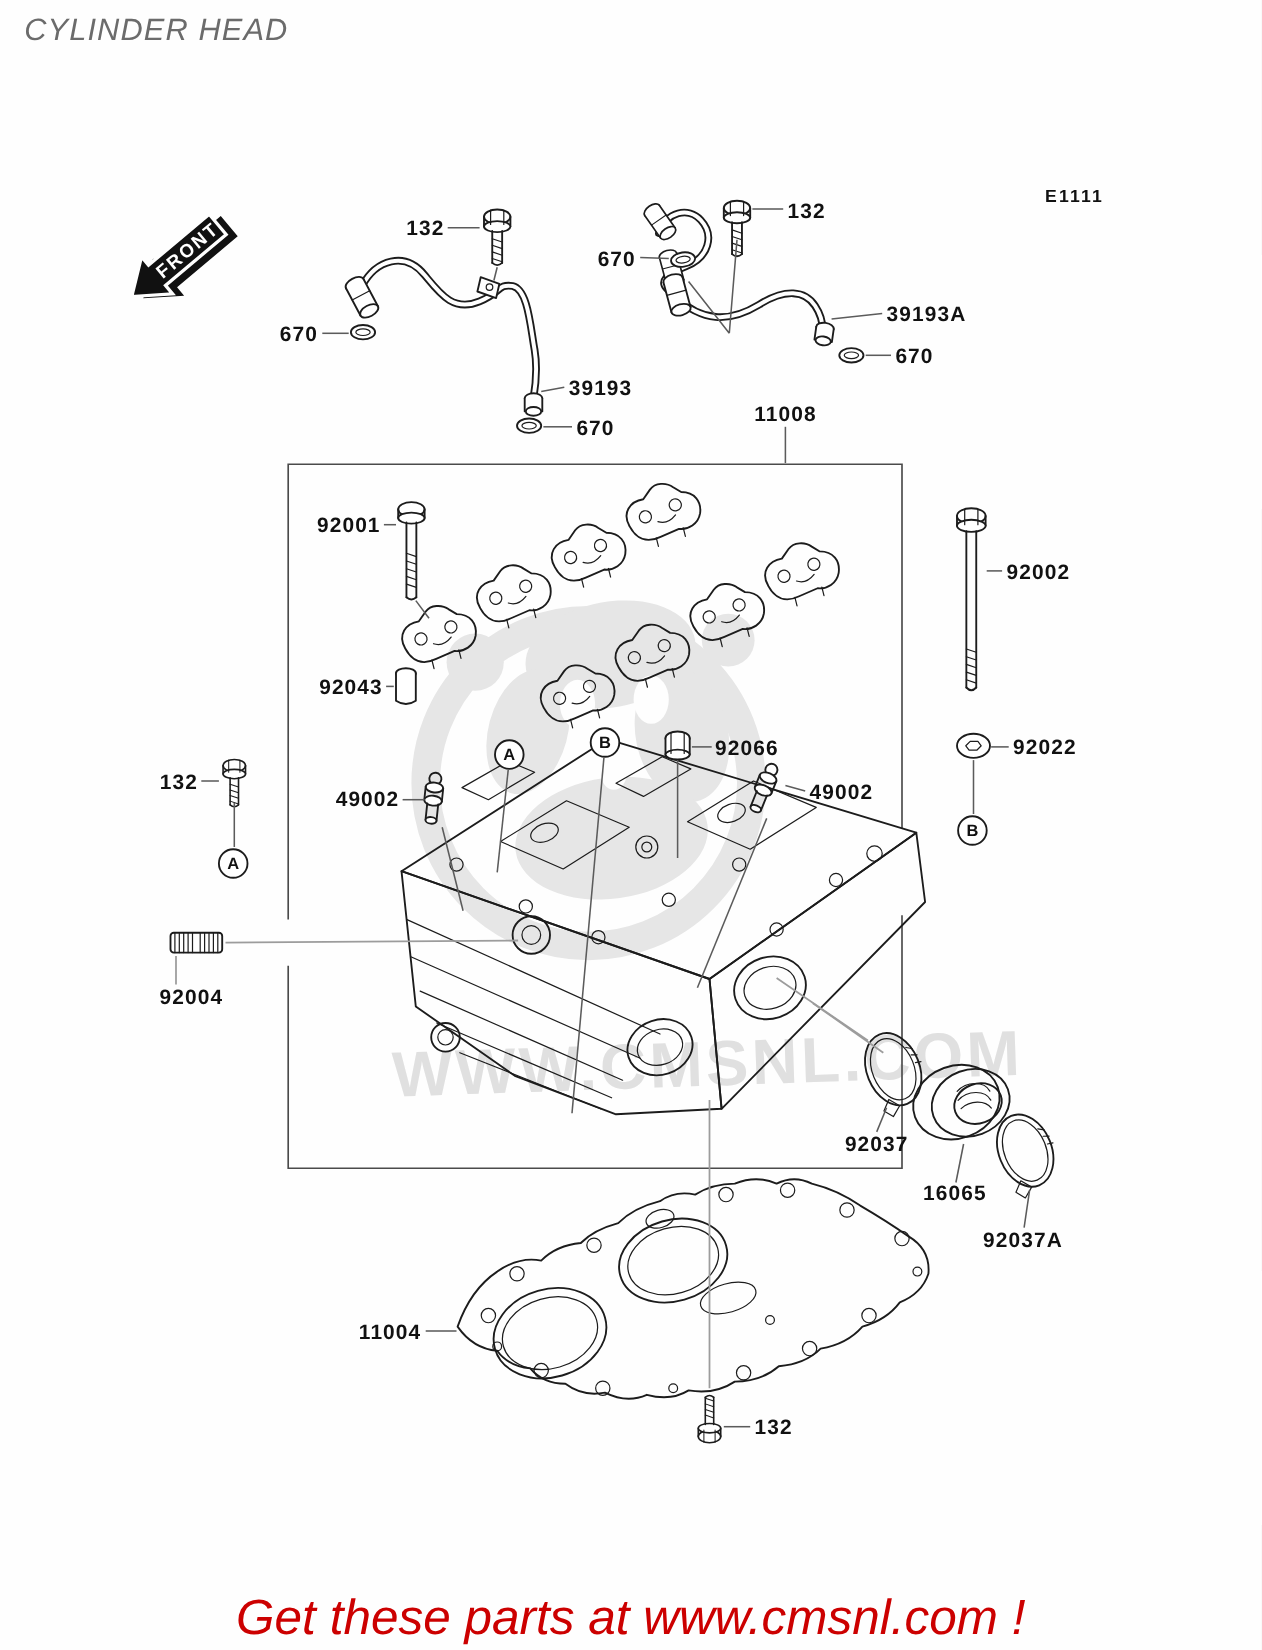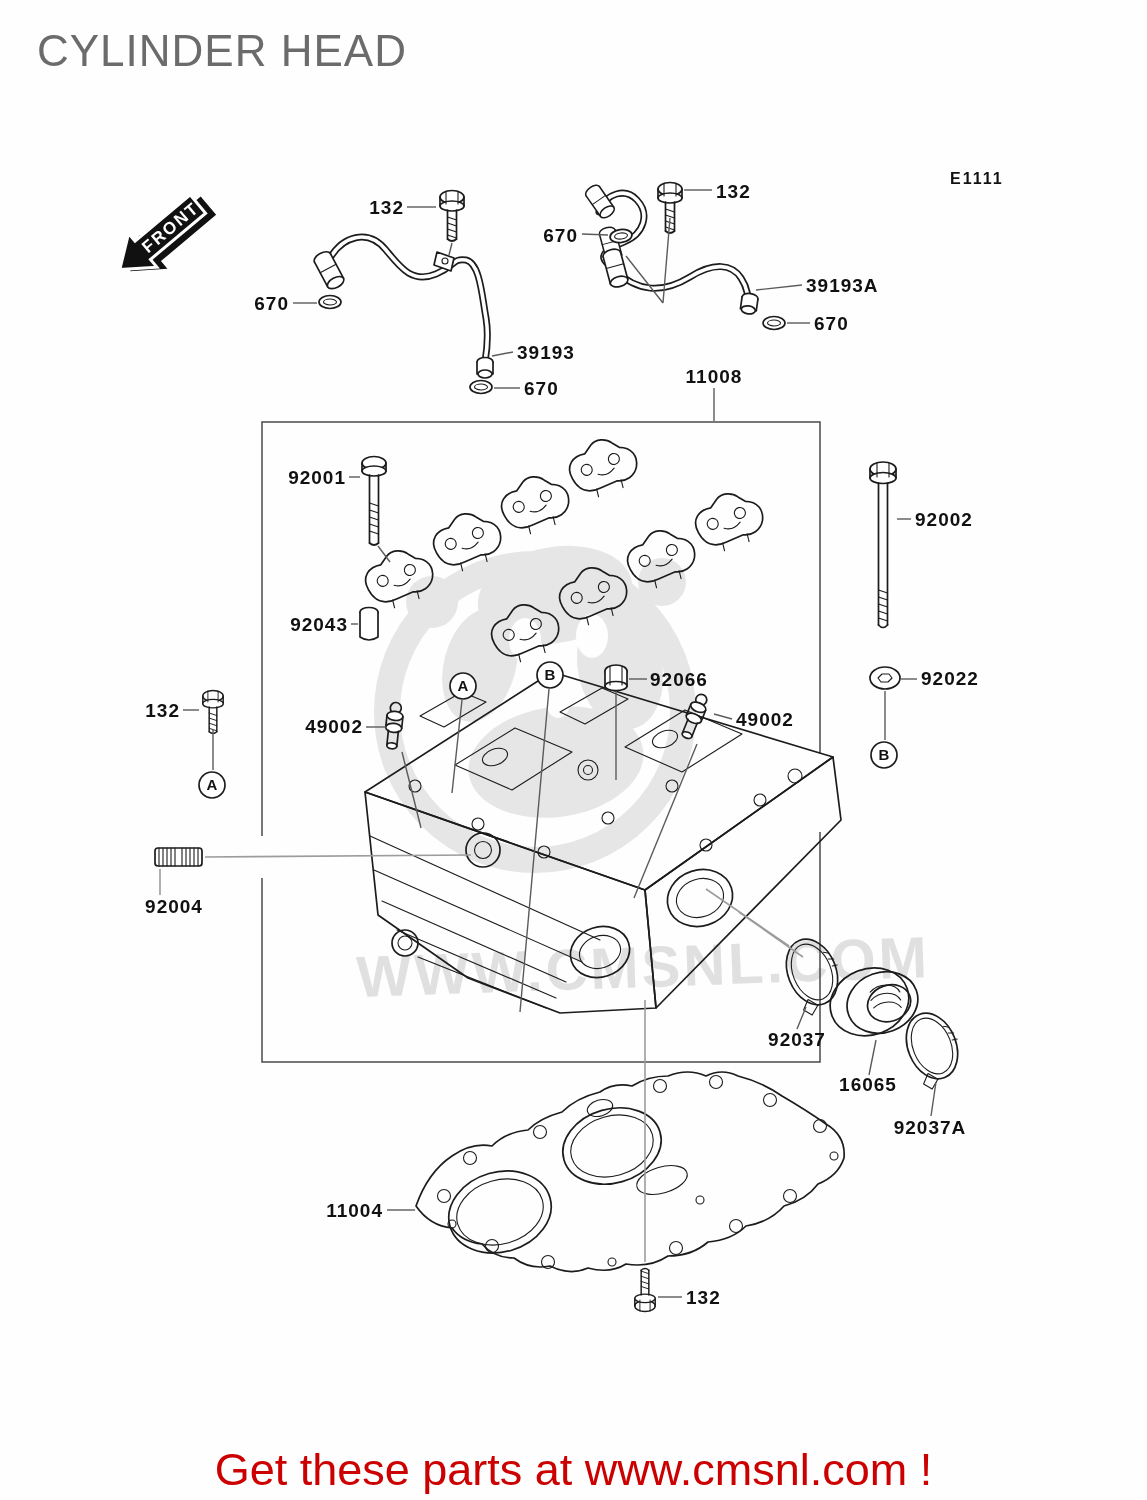--- a/index.html
+++ b/index.html
@@ -1,22 +1,22 @@
 <!DOCTYPE html>
 <html><head>
 <meta charset="utf-8">
 <style>
   html,body{margin:0;padding:0;background:#f2f2f2;}
   .page{position:relative;width:1147px;height:1500px;background:#fefefe;margin:0 auto;overflow:hidden;
         font-family:"Liberation Sans",sans-serif;}
-  .page-title{position:absolute;left:21px;top:10px;margin:16px;font-size:44px;font-weight:400;
-        letter-spacing:1px;color:#6b6b6b;}
+  .page-title{position:absolute;left:21px;top:10px;margin:1px;font-size:28px;font-weight:400;
+        letter-spacing:1px;color:#6b6b6b;font-style:italic;}
   .diagram-svg{position:absolute;left:0;top:0;}
   .banner{position:absolute;left:0;top:1444px;width:100%;text-align:center;
-        font-size:45px;color:#cc0000;letter-spacing:0px;white-space:nowrap;}
+        font-size:45px;color:#cc0000;letter-spacing:0px;white-space:nowrap;font-style:italic;}
 
   
   .ln{fill:none;stroke:#1c1c1c;stroke-width:1.7;stroke-linejoin:round;stroke-linecap:round;}
   .thin{stroke-width:1.1;}
   .wfill{fill:#ffffff;}
   .tube-o{fill:none;stroke:#1c1c1c;stroke-width:7;stroke-linecap:round;}
   .tube-i{fill:none;stroke:#ffffff;stroke-width:3.6;stroke-linecap:round;}
   .leader{fill:none;stroke:#5b5b5b;stroke-width:1.4;}
   .leader2{fill:none;stroke:#9c9c9c;stroke-width:1.6;}
   .boxline{fill:none;stroke:#4a4a4a;stroke-width:1.5;}

